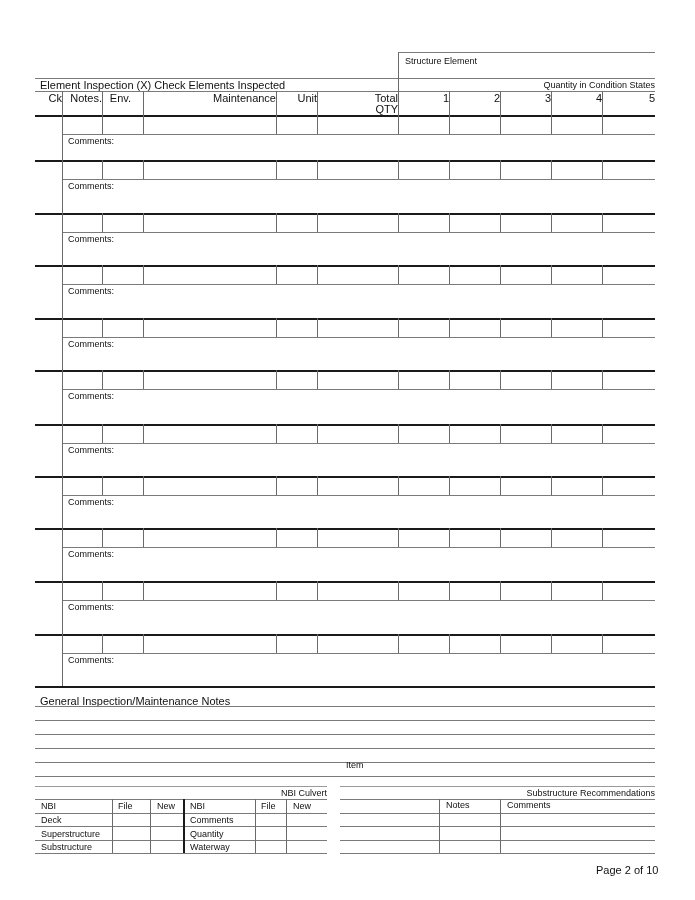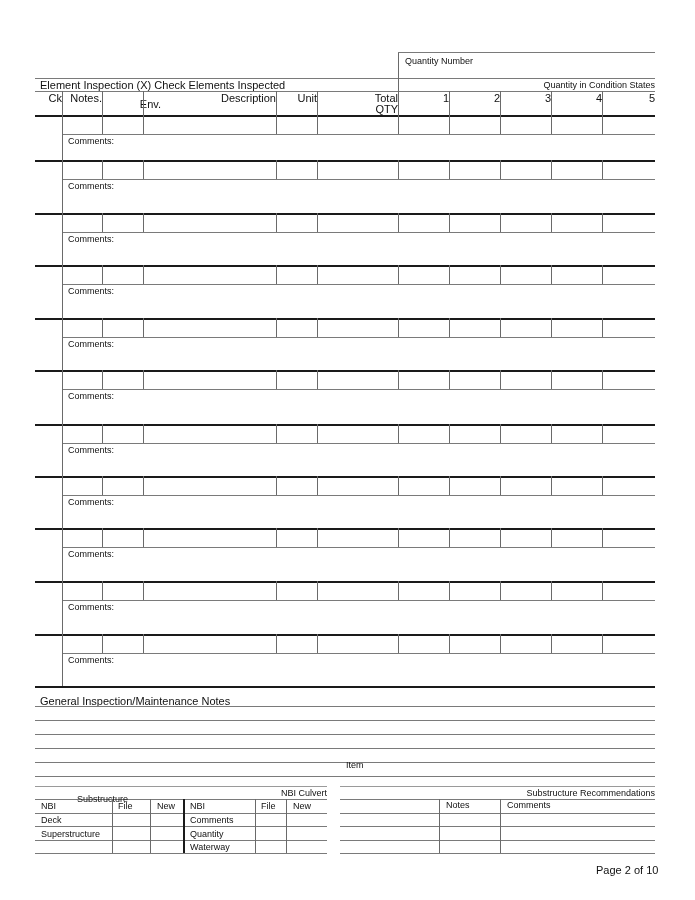--- a/index.html
+++ b/index.html
@@ -13,33 +13,33 @@
   .f11 { font-size: 11px; }
   .f9 { font-size: 9px; }
   .center { text-align: right; }
   .input-cell { position: absolute; }
 </style>
 </head>
 <body>
 
 <div class="vline" style="left:398px; top:52px; height:64px;"></div>
 <div class="hline" style="left:398px; top:52px; width:257px;"></div>
-<div class="txt f9" style="left:405px; top:57px;">Quantity Number</div>
+<div class="txt f9" style="left:405px; top:57px;">Structure Element</div>
 <div class="input-cell" style="left:399px; top:66px; width:256px; height:11px;"></div>
 
 <div class="hline" style="left:35px; top:78px; width:620px;"></div>
 <div class="hline" style="left:35px; top:91px; width:620px;"></div>
 
 <div class="txt f11" style="left:40px; top:80px;">Element Inspection  (X) Check Elements Inspected</div>
 <div class="txt f9 center" style="left:398px; top:81px; width:257px;">Quantity in Condition States</div>
 
 <div class="txt f11 center" style="left:35px; top:93px; width:27px;">Ck</div>
 <div class="txt f11 center" style="left:62px; top:93px; width:40px;">Notes.</div>
-<div class="txt f11 center" style="left:120px; top:93px; width:41px;margin-top:6px;">Env.</div>
-<div class="txt f11 center" style="left:143px; top:93px; width:133px;">Description</div>
+<div class="txt f11 center" style="left:90px; top:93px; width:41px;">Env.</div>
+<div class="txt f11 center" style="left:143px; top:93px; width:133px;">Maintenance</div>
 <div class="txt f11 center" style="left:276px; top:93px; width:41px;">Unit</div>
 <div class="txt f11 center" style="left:317px; top:93px; width:81px;">Total</div>
 <div class="txt f11 center" style="left:317px; top:104px; width:81px;">QTY</div>
 <div class="txt f11 center" style="left:398px; top:93px; width:51px;">1</div>
 <div class="txt f11 center" style="left:449px; top:93px; width:51px;">2</div>
 <div class="txt f11 center" style="left:500px; top:93px; width:51px;">3</div>
 <div class="txt f11 center" style="left:551px; top:93px; width:51px;">4</div>
 <div class="txt f11 center" style="left:602px; top:93px; width:53px;">5</div>
 
 <div class="vline" style="left:62px; top:91px; height:25px;"></div>
@@ -358,21 +358,21 @@
 <div class="txt f9" style="left:261px; top:802px;">File</div>
 <div class="txt f9" style="left:293px; top:802px;">New</div>
 
 <div class="hline" style="left:35px; top:813px; width:292px;"></div>
 <div class="hline" style="left:35px; top:826px; width:292px;"></div>
 <div class="hline" style="left:35px; top:840px; width:292px;"></div>
 <div class="hline" style="left:35px; top:853px; width:292px;"></div>
 
 <div class="txt f9" style="left:41px; top:816px;">Deck</div>
 <div class="txt f9" style="left:41px; top:830px;">Superstructure</div>
-<div class="txt f9" style="left:41px; top:795px;margin-left:36px;">Substructure</div>
+<div class="txt f9" style="left:41px; top:843px;">Substructure</div>
 <div class="txt f9" style="left:190px; top:816px;">Comments</div>
 <div class="txt f9" style="left:190px; top:830px;">Quantity</div>
 <div class="txt f9" style="left:190px; top:843px;">Waterway</div>
 
 <div class="input-cell" style="left:113px; top:814px; width:38px; height:12px;"></div>
 <div class="input-cell" style="left:151px; top:814px; width:33px; height:12px;"></div>
 <div class="input-cell" style="left:113px; top:827px; width:38px; height:13px;"></div>
 <div class="input-cell" style="left:151px; top:827px; width:33px; height:13px;"></div>
 <div class="input-cell" style="left:113px; top:841px; width:38px; height:12px;"></div>
 <div class="input-cell" style="left:151px; top:841px; width:33px; height:12px;"></div>

